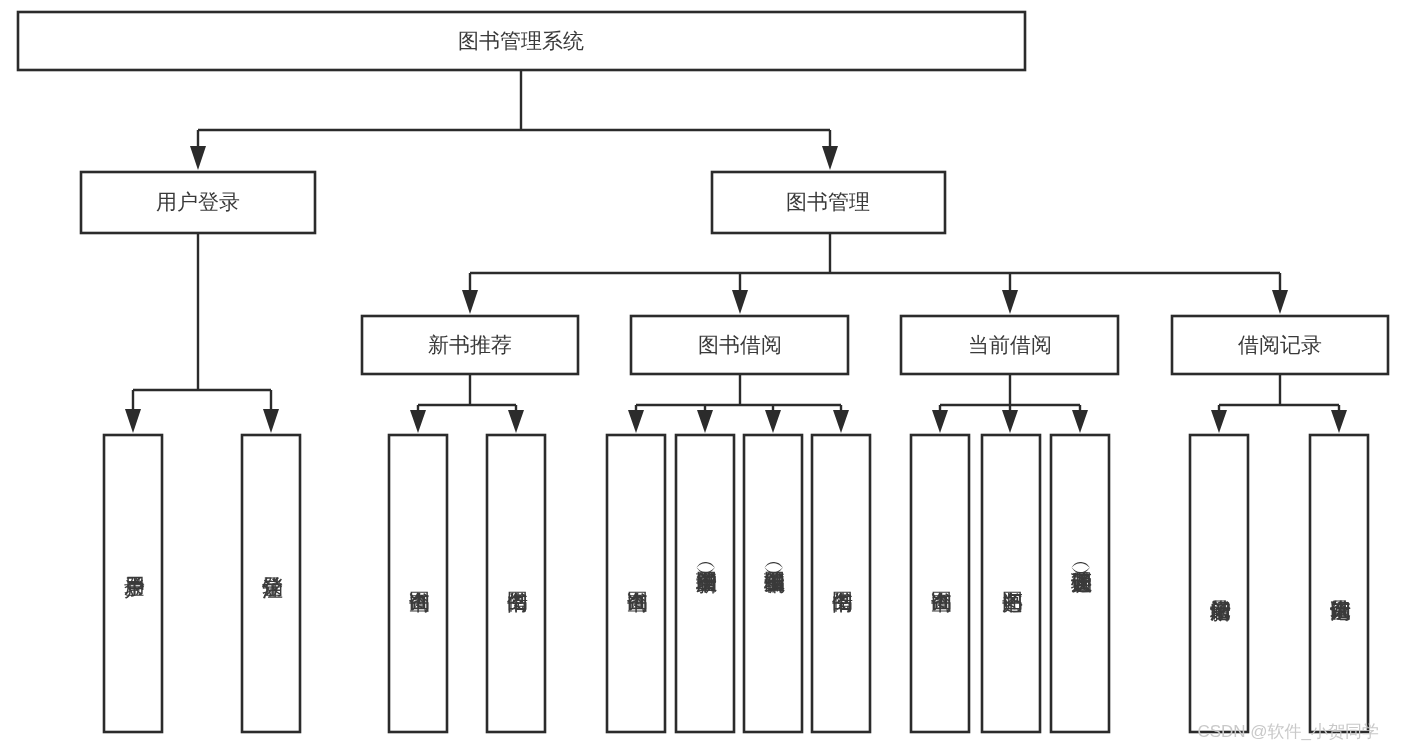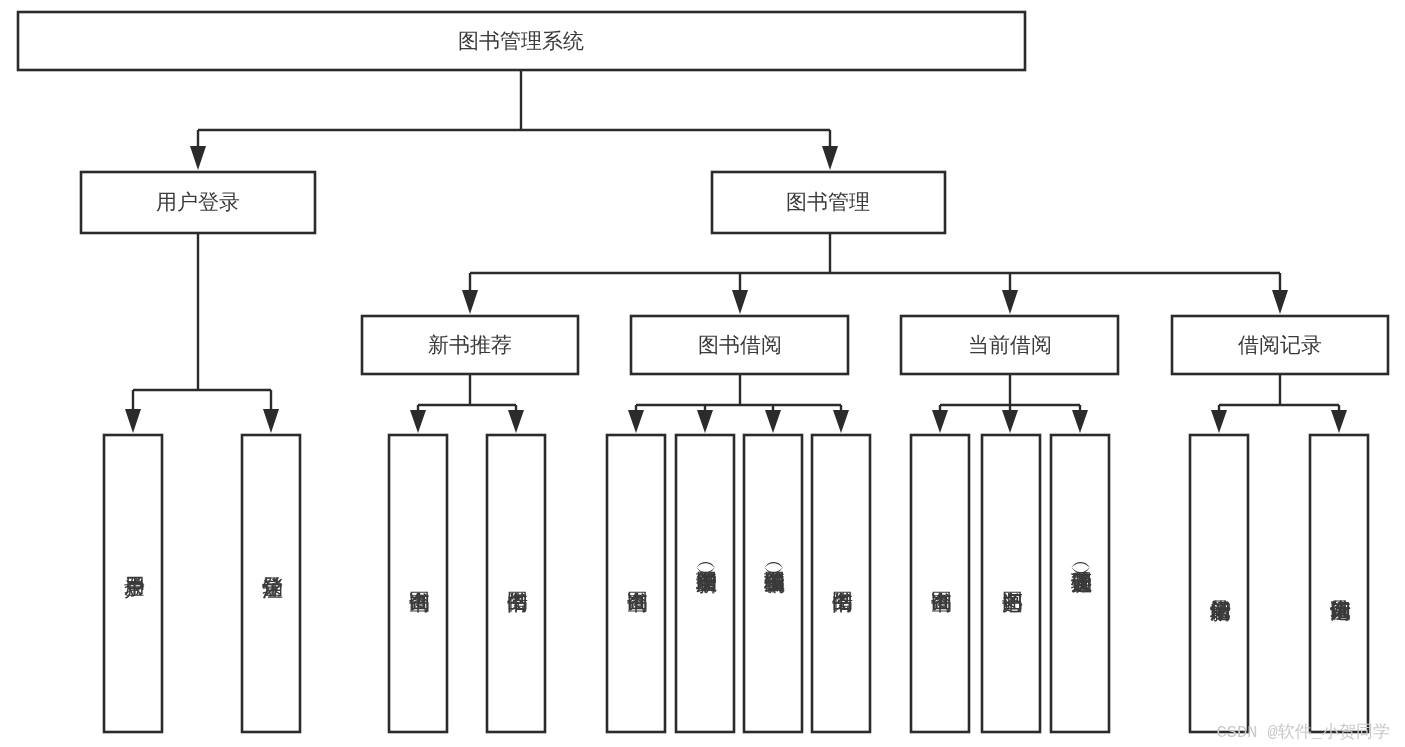--- a/index.html
+++ b/index.html
@@ -10,21 +10,20 @@
   body {
     width: 1405px;
     height: 747px;
     font-family: "Liberation Sans", "DejaVu Sans", sans-serif;
     overflow: hidden;
   }
   #diagram-root {
     position: relative;
     width: 1387px;
     height: 747px;
-    padding-left: 11px;
   }
   svg.diagram {
     position: absolute;
     top: 0;
     left: 0;
     width: 1405px;
     height: 747px;
   }
   .node-rect {
     fill: #ffffff;
@@ -53,21 +52,21 @@
     fill: none;
   }
   .arrow-head {
     fill: #2b2b2b;
     stroke: none;
   }
   .watermark {
     position: absolute;
     right: 8px;
     bottom: 4px;
-    font-family: Liberation Mono, monospace;
+    font-family: Liberation Sans, sans-serif;
     font-size: 17px;
     color: #c9c9c9;
     white-space: nowrap;
     user-select: none;
   }
 </style>
 </head>
 <body>
 
 <div id="diagram-root">

